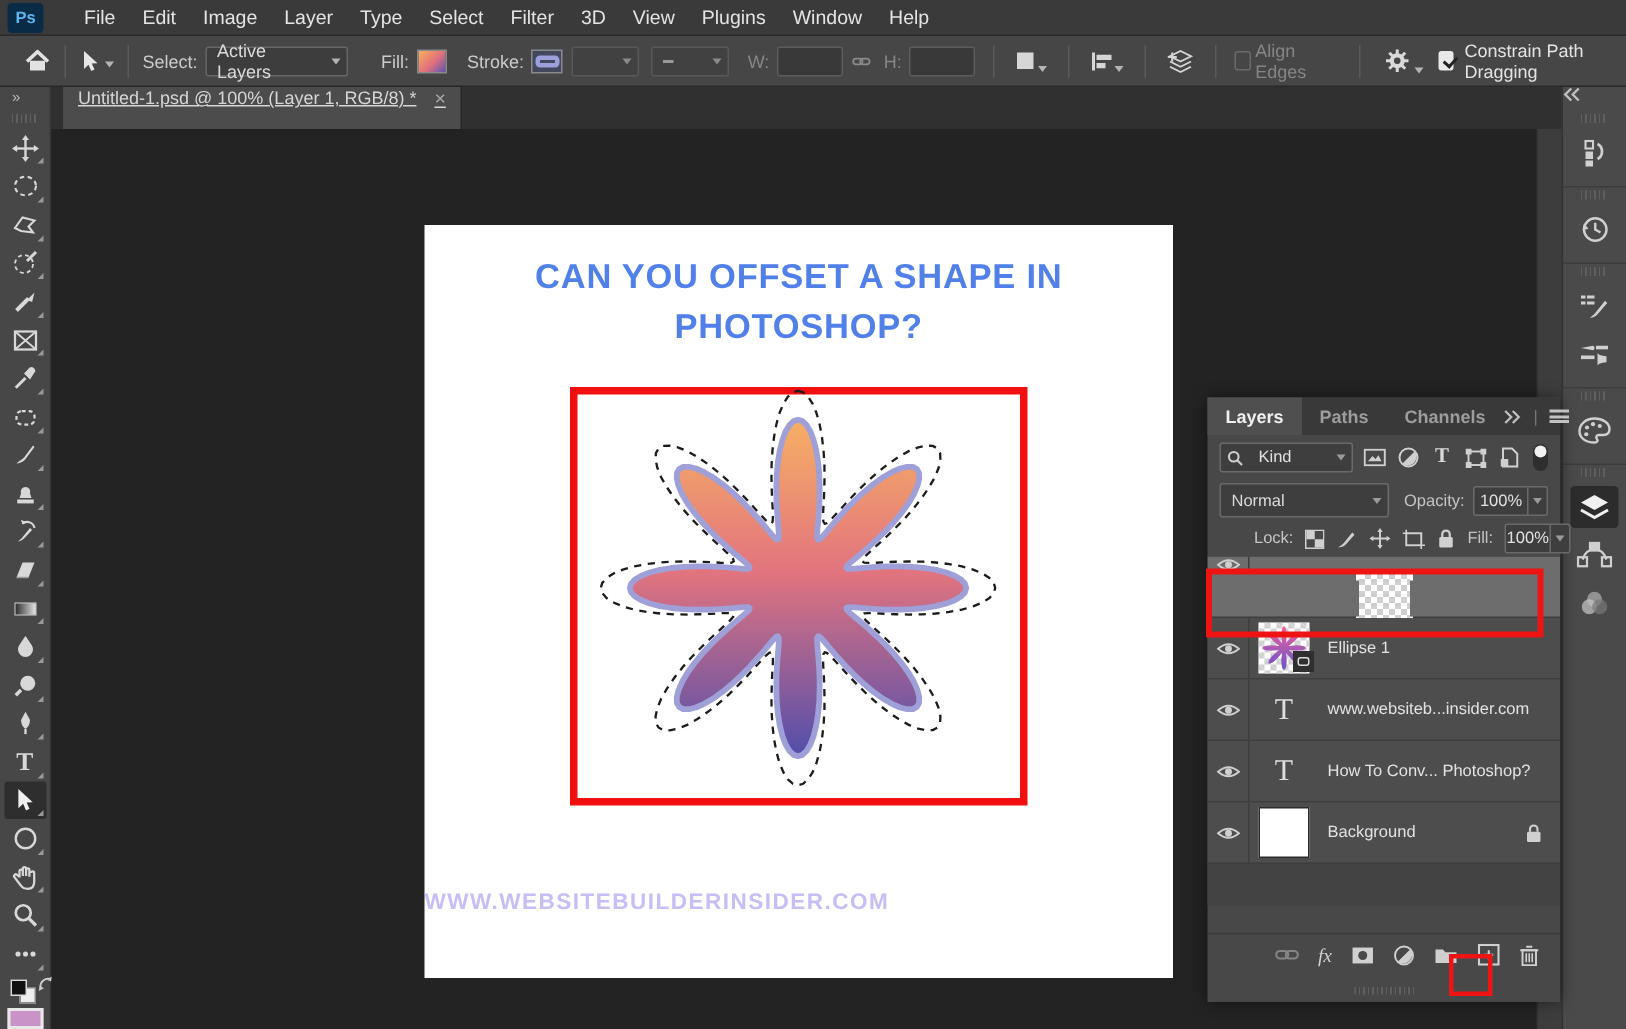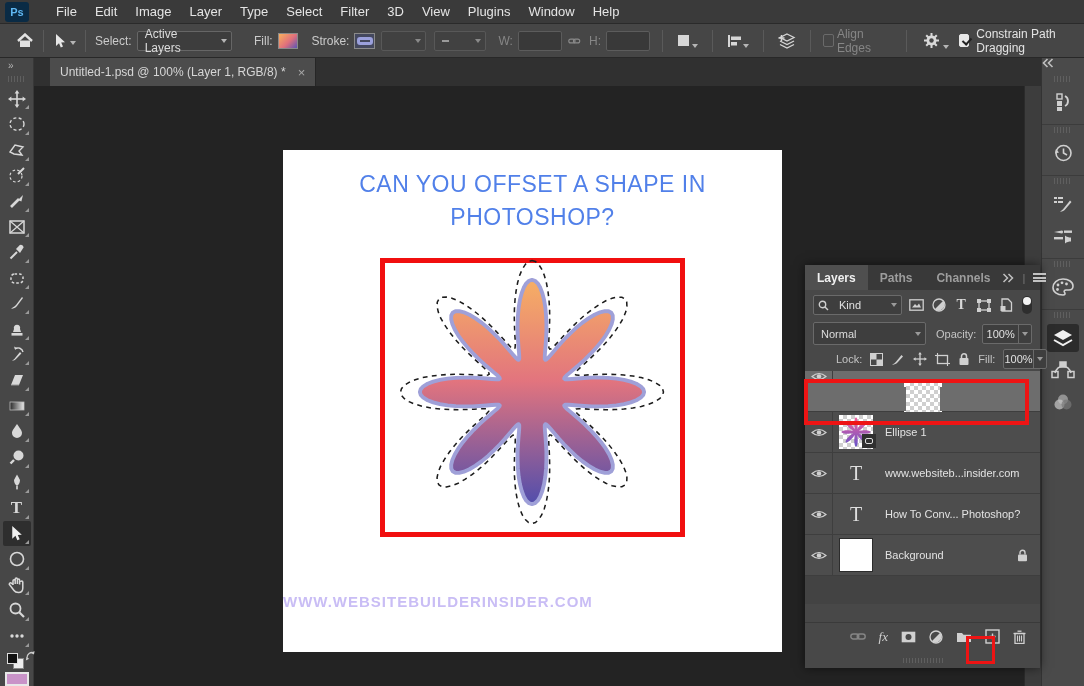--- a/index.html
+++ b/index.html
@@ -46,28 +46,28 @@
   .tool .fly { position:absolute; right:2px; bottom:2px; width:0; height:0;
                border-left:4px solid transparent; border-bottom:4px solid #9a9a9a; }
   .fgbg { position:relative; width:20px; height:18px; margin-top:2px; }
   .fg-sw { position:absolute; left:0; top:2px; width:11px; height:11px; background:#111; border:1px solid #ddd; }
   .bg-sw { position:absolute; left:6px; top:7px; width:11px; height:11px; background:#eee; border:1px solid #888; z-index:-1; }
   .swap { position:absolute; right:-9px; top:0; color:#ccc; font-size:10px; }
   .fg-color { width:24px; height:14px; background:#c993c8; border:2px solid #e8e8e8; margin-top:4px; }
 
   
   .tabrow { position:absolute; left:34px; top:58px; width:1007px; height:28px; background:#303030; z-index:10; display:flex; }
-  .doctab { margin-left:16px; height:28px; background:#4c4c4c; display:flex; align-items:center; padding:0 10px;
-            font-size:12px; color:#d6d6d6; border-right:1px solid #262626; }
+  .doctab { margin-left:8px; height:28px; background:#4c4c4c; display:flex; align-items:flex-start; padding:0 10px;
+            font-size:12px; color:#d6d6d6; border-right:1px solid #262626;text-decoration:underline; }
   .doctab .close { margin-left:12px; color:#a8a8a8; font-size:13px; }
 
   
   .canvas { position:absolute; left:34px; top:86px; width:990px; height:600px; background:#232323; z-index:5; }
   .doc { position:absolute; left:249px; top:64px; width:499px; height:502px; background:#ffffff; }
-  .headline { position:absolute; left:0; top:18px; width:100%; text-align:center; font-weight:normal;
+  .headline { position:absolute; left:0; top:18px; width:100%; text-align:center; font-weight:bold;
               font-size:23px; letter-spacing:0.5px; line-height:33px; }
   .red-rect { position:absolute; left:97px; top:108px; width:305px; height:279px; border:5px solid #f10f0f; }
   .flower-svg { position:absolute; left:104px; top:97px; }
   .doc-url { position:absolute; left:0; top:443px; width:100%; text-align:left; font-weight:bold;
              font-size:15px; letter-spacing:1px; }
 
   
   .scrollstrip { position:absolute; left:1024px; top:86px; width:17px; height:600px; background:#3d3d3d;
                  border-left:1px solid #2b2b2b; z-index:6; }
 

